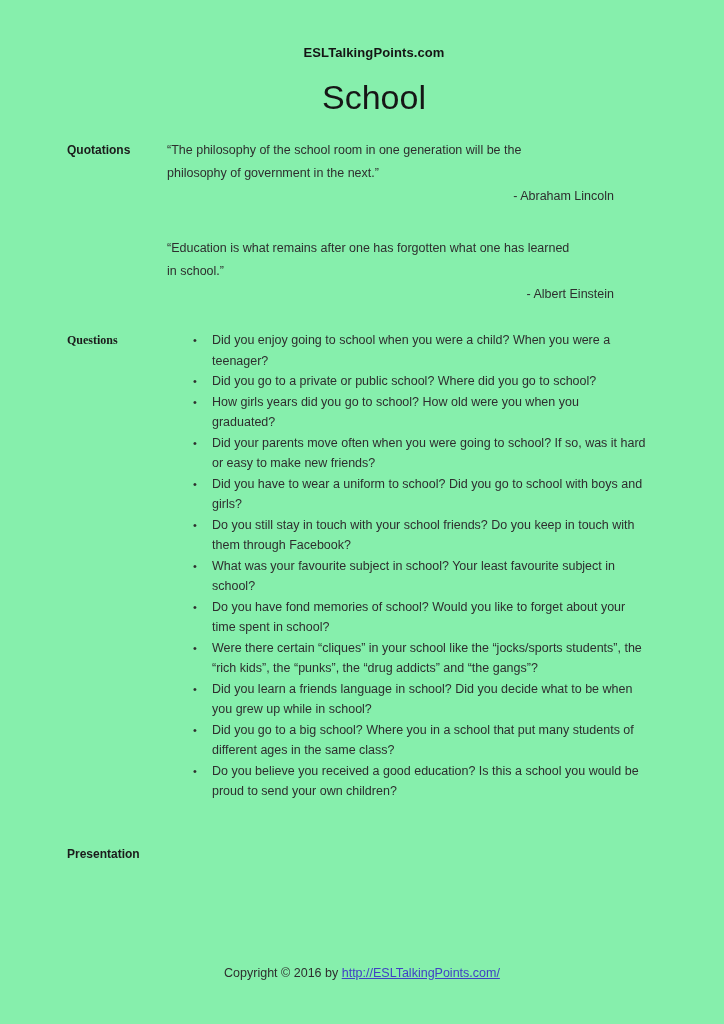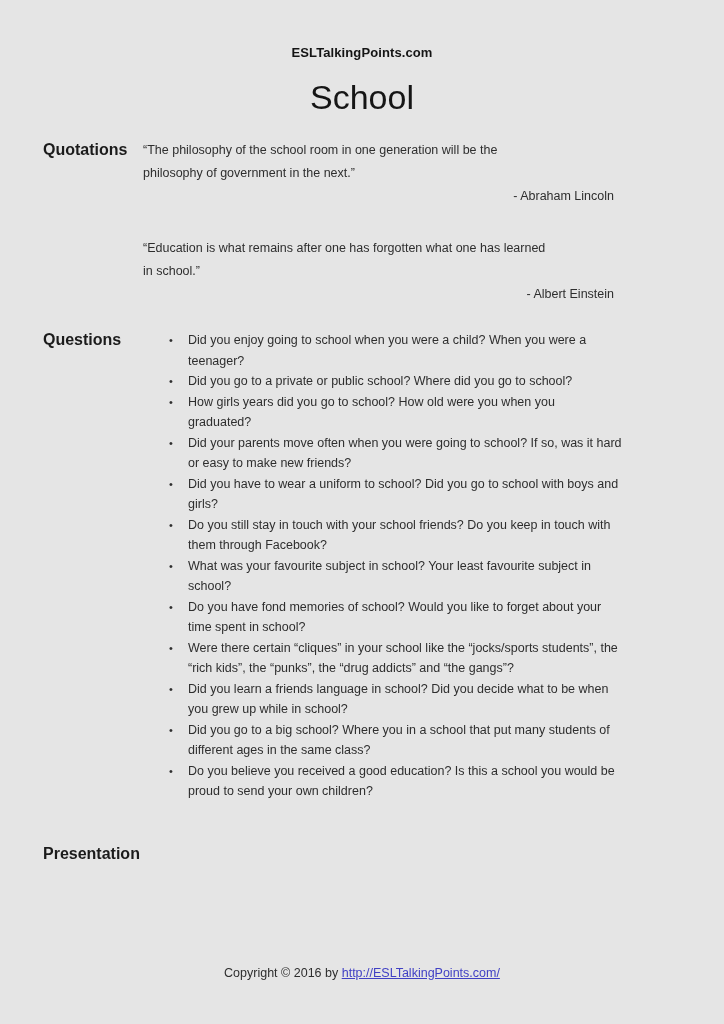--- a/index.html
+++ b/index.html
@@ -4,53 +4,53 @@
 <style>
   * { margin:0; padding:0; box-sizing:border-box; }
   html, body { background:#ffffff; }
   body {
     width:724px; height:1024px;
     font-family:"Liberation Sans", sans-serif;
     color:#2a2a2a;
     overflow:hidden;
     position:relative;
   }
-  .page { width:724px; height:1024px; background:#e5e5e5; }
+  .page { width:724px; height:1024px; background:#86efac;padding-left:24px; }
 
   
   .header { padding-top:45px; text-align:center; }
   .site-name {
     font-size:13px; font-weight:700; color:#141414;
     line-height:15px; letter-spacing:0.1px;
   }
   .page-title {
     margin-top:17px;
     font-size:34px; font-weight:400; color:#161616;
     line-height:40px;
   }
 
   
   .content { padding:22px 30px 0 43px; }
   .section { display:flex; }
   .section-label {
     flex:0 0 100px; width:100px;
-    font-size:16px; font-weight:700; color:#1b1b1b;
+    font-size:12px; font-weight:700; color:#1b1b1b;
   }
   .section-body { flex:1; font-size:12.5px; color:#2e2e2e; }
 
   
   .sec-quotations .section-label { line-height:22px; }
   .quote-block { margin-bottom:29px; }
   .quote-block:last-child { margin-bottom:0; }
   .quote-text { line-height:23px; white-space:pre-line; max-width:470px; }
   .quote-author { line-height:23px; text-align:right; padding-right:80px; }
 
   
   .sec-questions { margin-top:24px; }
-  .sec-questions .section-label { line-height:20.5px; }
+  .sec-questions .section-label { line-height:20.5px;font-family:Liberation Serif, serif; }
   .q-item { display:flex; }
   .q-marker {
     flex:0 0 45px; width:45px; padding-left:26px;
     font-size:11px; line-height:20.5px; color:#2e2e2e;
   }
   .q-text { flex:1; line-height:20.5px; white-space:pre-line; }
 
   
   .sec-presentation { margin-top:41px;align-items:flex-end; }
   .sec-presentation .section-label { line-height:22px; }

